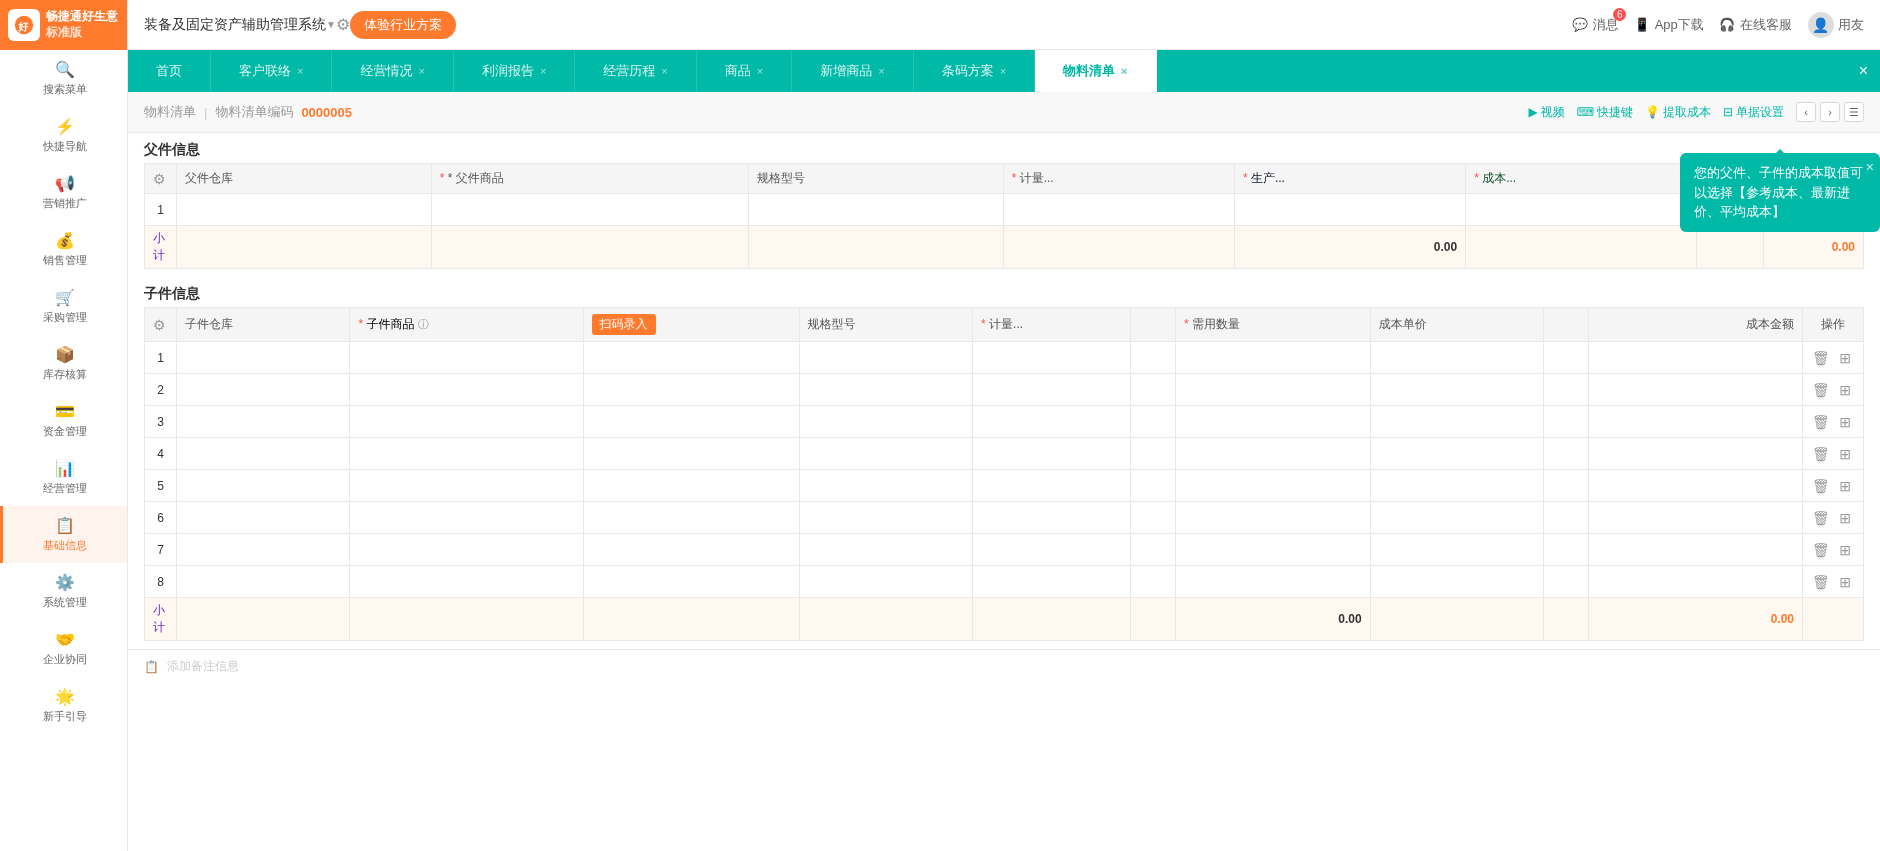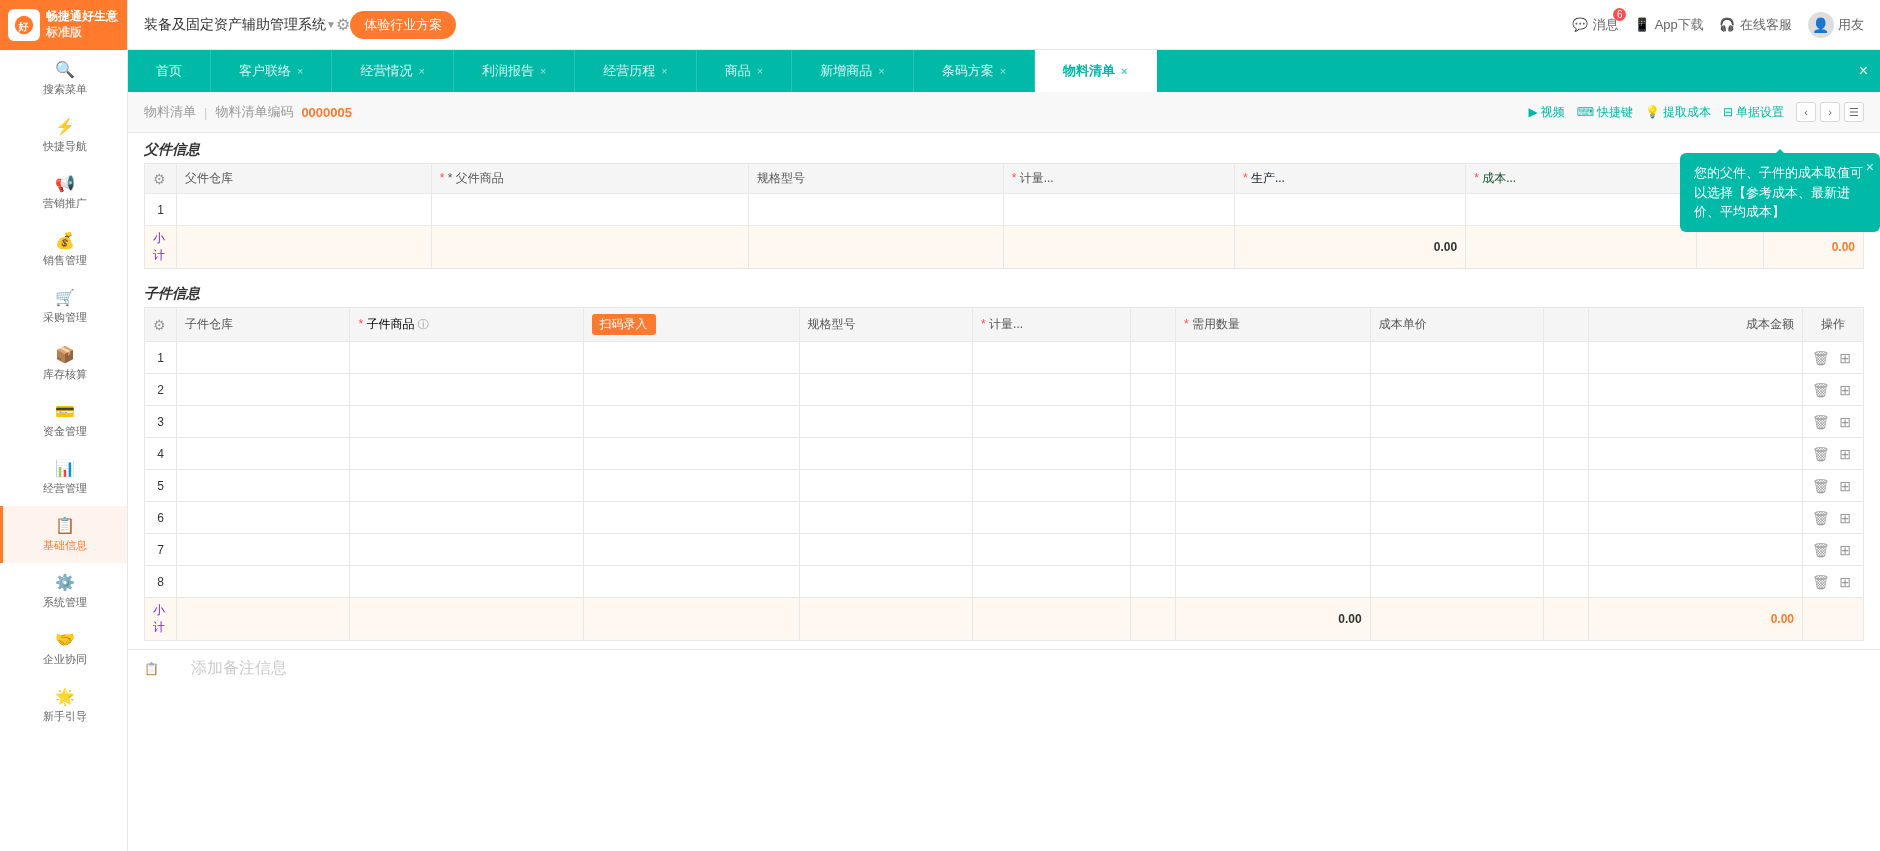--- a/index.html
+++ b/index.html
@@ -45,21 +45,21 @@
     .breadcrumb { display: flex; align-items: center; gap: 8px; font-size: 13px; }
     .breadcrumb-item { color: #999; }
     .breadcrumb-sep { color: #ccc; }
     .doc-no { color: #ff7a2d; font-weight: bold; }
     .page-header-actions { display: flex; align-items: center; gap: 12px; color: #00b9a6; font-size: 12px; }
     .page-header-action { display: flex; align-items: center; gap: 3px; cursor: pointer; }
     .header-nav-btns { display: flex; align-items: center; gap: 4px; }
     .header-nav-btn { width: 20px; height: 20px; border: 1px solid #d9d9d9; border-radius: 3px; display: flex; align-items: center; justify-content: center; cursor: pointer; background: #fff; font-size: 11px; color: #666; }
 
     
-    .section-title { padding: 8px 16px 4px; font-size: 14px; font-weight: bold; color: #333; font-style: italic; }
+    .section-title { padding: 8px 16px 4px; font-size: 14px; font-weight: bold; color: #333; }
 
     
     .data-table { width: 100%; border-collapse: collapse; font-size: 12px; }
     .data-table th { background: #f5f5f5; border: 1px solid #e8e8e8; padding: 6px 8px; text-align: left; color: #555; white-space: nowrap; font-weight: normal; }
     .data-table td { border: 1px solid #e8e8e8; padding: 4px 8px; color: #333; height: 32px; }
     .data-table tr.subtotal td { background: #fff8f0; font-weight: bold; color: #ff7a2d; }
     .row-num { color: #999; text-align: center; width: 30px; }
     .subtotal-label { color: #6d28d9; font-weight: normal; font-size: 12px; }
     .amount-cell { text-align: right; }
 
@@ -490,17 +490,17 @@
             <td></td>
             <td class="amount-cell">0.00</td>
             <td></td>
           </tr>
         </tbody>
       </table>
     </div>
 
     <div class="bottom-icon">
       <span>📋</span>
-      <span style="color:#ccc;font-size:16px;margin-left:24px;">添加备注信息</span>
+      <span style="color:#ccc;font-size:12px;">添加备注信息</span>
     </div>
 
   </div>
 </div>
 
 </body></html>

